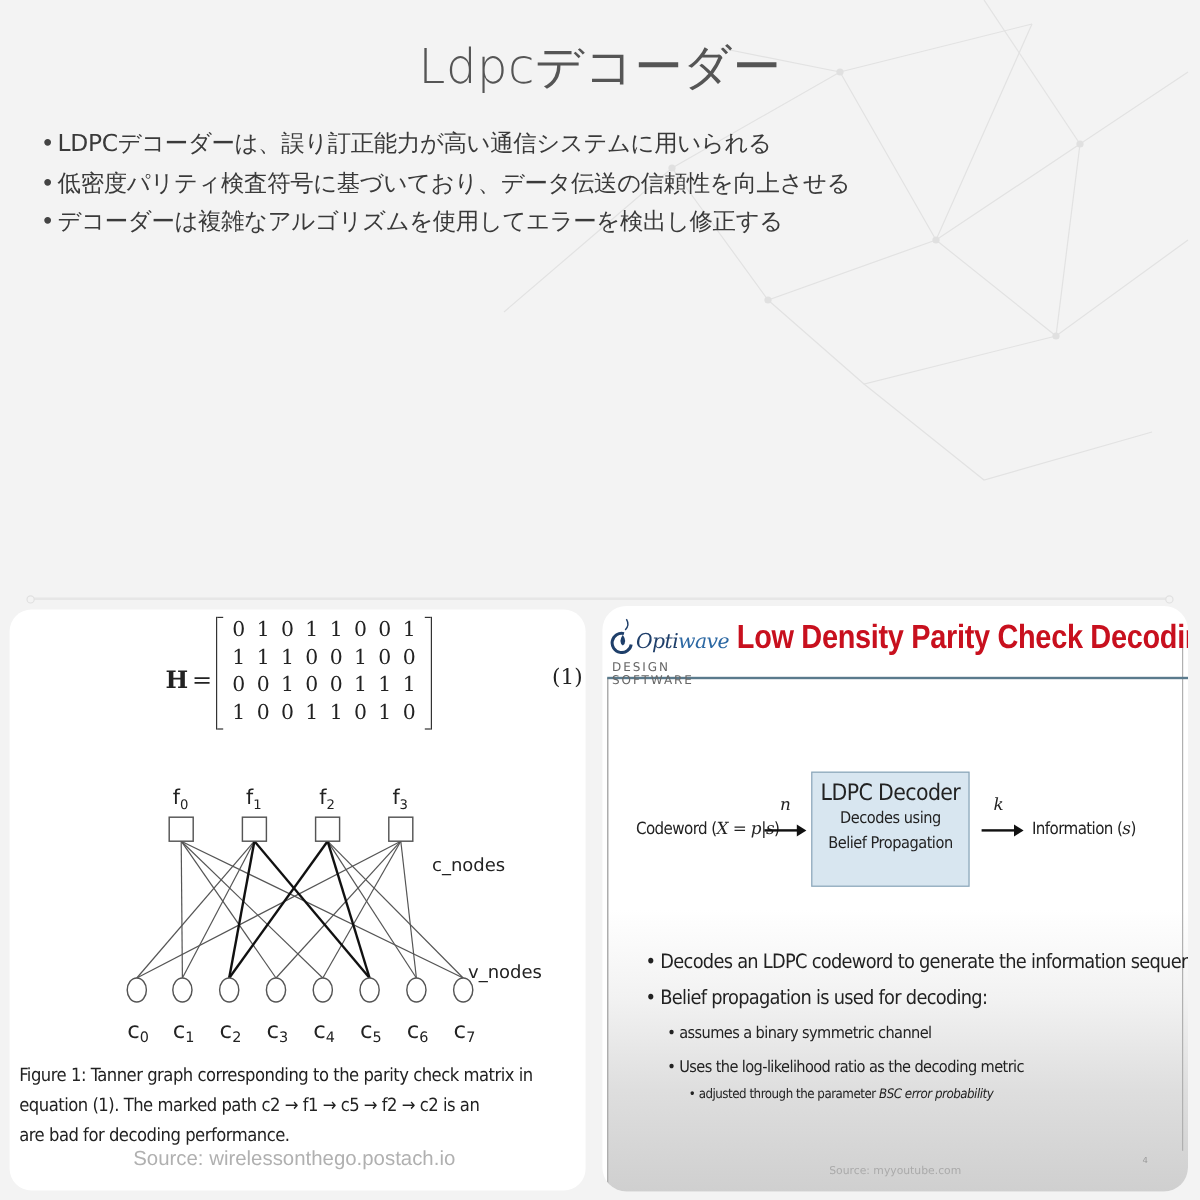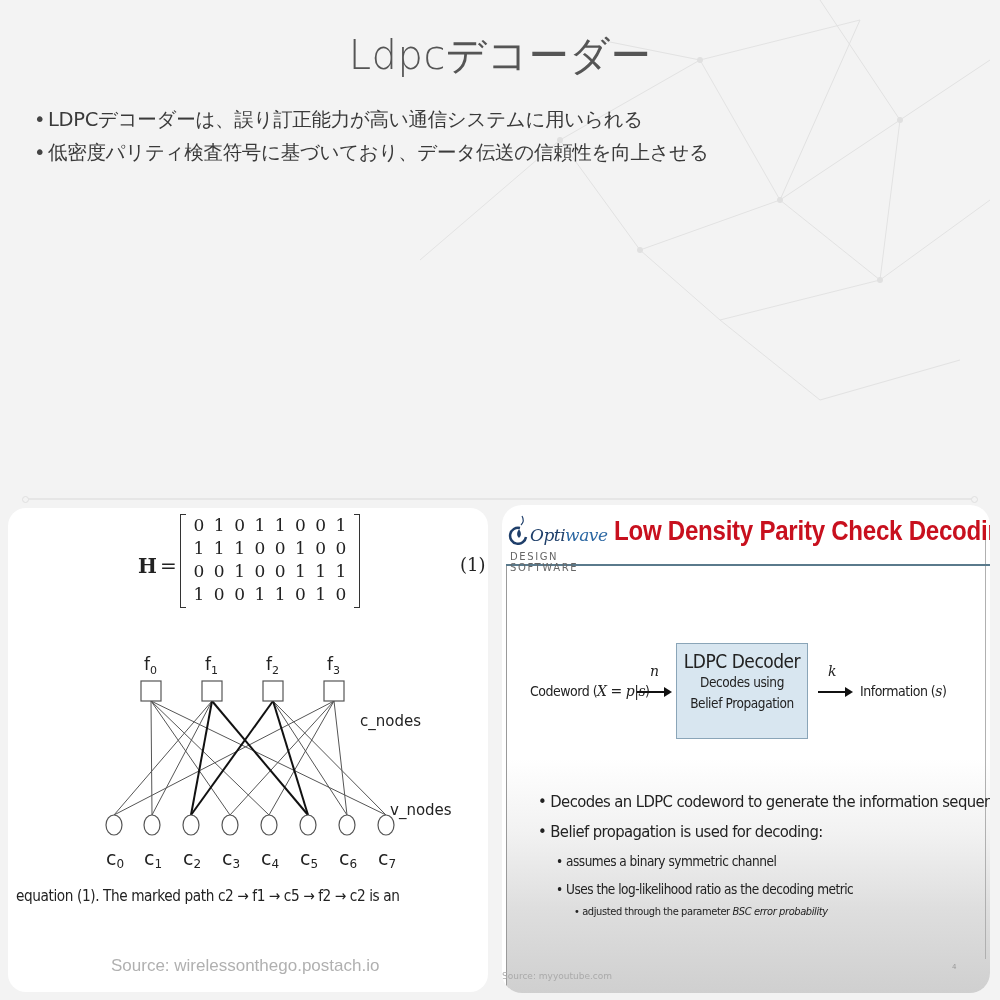--- a/index.html
+++ b/index.html
@@ -98,21 +98,21 @@
   }
   .decoder-title { font-size: 19px; color: #222; margin-top: 6px; letter-spacing: -0.5px; }
   .decoder-sub { font-size: 13.5px; color: #222; line-height: 21px; letter-spacing: -0.4px; }
   .information { position: absolute; left: 358px; top: 48px; font-size: 14px; color: #222; letter-spacing: -0.5px; }
   .information i { font-family: "DejaVu Serif", serif; }
   .rp-bullets { position: absolute; left: 36px; top: 282px; font-family: "DejaVu Sans Condensed", "DejaVu Sans", sans-serif; color: #222; }
   .rb1 { font-size: 16.5px; height: 30px; line-height: 30px; letter-spacing: -0.6px; white-space: nowrap; }
   .rb2 { font-size: 13.5px; height: 28px; line-height: 28px; padding-left: 18px; letter-spacing: -0.5px; white-space: nowrap; }
   .rb3 { font-size: 11px; height: 18px; line-height: 18px; padding-left: 36px; letter-spacing: -0.4px; white-space: nowrap; }
   .rb3 i { font-style: italic; }
-  .rp-source { position: absolute; left: 0; width: 488px; top: 466px; font-size: 9px; color: #aaa; }
+  .rp-source { position: absolute; left: 0; width: 488px; top: 466px; text-align: center; font-size: 9px; color: #aaa; }
   .rp-page { position: absolute; left: 450px; top: 458px; font-size: 7px; color: #999; }
 </style>
 </head>
 <body>
 
 <svg class="bg-deco" viewBox="0 0 1000 500">
   <g stroke="#e2e2e2" stroke-width="1" fill="none">
     <path d="M420 260 L560 140 L700 60 L860 20"></path>
     <path d="M560 140 L640 250 L780 200 L900 120"></path>
     <path d="M640 250 L720 320 L880 280 L990 200"></path>
@@ -130,20 +130,21 @@
       <circle cx="640" cy="250" r="3"></circle>
       <circle cx="880" cy="280" r="3"></circle>
   </g>
 </svg>
 
 <div class="slide-title">Ldpcデコーダー</div>
 
 <ul class="bullets">
   <li><span class="dot">•</span><span>LDPCデコーダーは、誤り訂正能力が高い通信システムに用いられる</span></li>
   <li><span class="dot">•</span><span>低密度パリティ検査符号に基づいており、データ伝送の信頼性を向上させる</span></li>
+  <li><span class="dot">•</span><span>デコーダーは複雑なアルゴリズムを使用してエラーを検出し修正する</span></li>
 </ul>
 
 <div class="divider"></div>
 
 <div class="left-panel">
   <div class="matrix-area">
     <span class="h-label">H</span>
     <span class="h-eq">=</span>
     <div class="matrix">
       <div class="mrow">
@@ -247,21 +248,23 @@
       <text x="175" y="227" font-size="19">c<tspan font-size="12" dy="3">2</tspan></text>
       <text x="214" y="227" font-size="19">c<tspan font-size="12" dy="3">3</tspan></text>
       <text x="253" y="227" font-size="19">c<tspan font-size="12" dy="3">4</tspan></text>
       <text x="292" y="227" font-size="19">c<tspan font-size="12" dy="3">5</tspan></text>
       <text x="331" y="227" font-size="19">c<tspan font-size="12" dy="3">6</tspan></text>
       <text x="370" y="227" font-size="19">c<tspan font-size="12" dy="3">7</tspan></text>
     </g>
   </svg>
 
   <div class="caption">
+    <div>Figure 1: Tanner graph corresponding to the parity check matrix in</div>
     <div>equation (1). The marked path c2 → f1 → c5 → f2 → c2 is an</div>
+    <div>are bad for decoding performance.</div>
   </div>
   <div class="src-left">Source: wirelessonthego.postach.io</div>
 </div>
 
 <div class="right-panel">
   <div class="rp-body"></div>
   <div class="rp-right-border"></div>
   <div class="rp-header-line"></div>
 
   <div class="logo">

